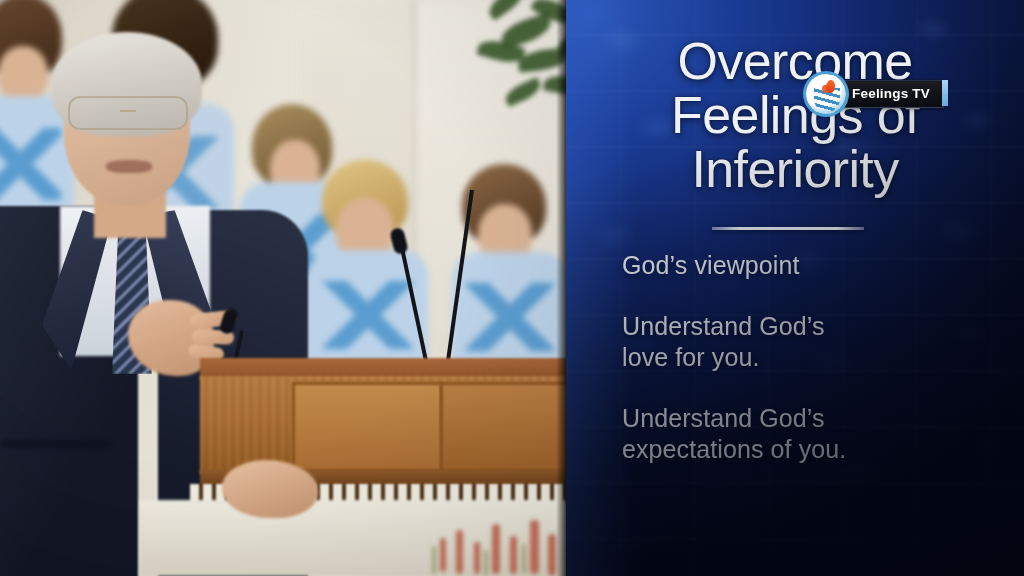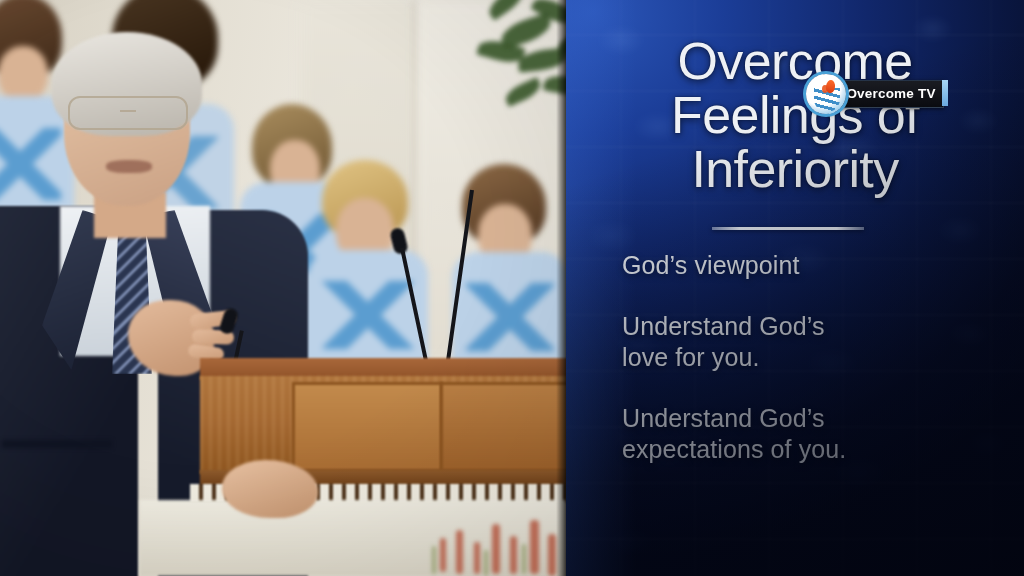--- a/index.html
+++ b/index.html
@@ -352,21 +352,21 @@
         <span>expectations of you.</span>
       </div>
     </div>
 
     <div class="slide-vig"></div>
   </div>
 
   <div class="wm">
     <div class="wm-tail"></div>
     <div class="wm-badge">
-      <div class="wm-badge-txt">Overcome TV</div>
+      <div class="wm-badge-txt">Feelings TV</div>
     </div>
     <div class="wm-bar"></div>
     <div class="wm-logo">
       <div class="wm-stripes"></div>
       <div class="wm-flame2"></div>
       <div class="wm-flame"></div>
     </div>
   </div>
 
 </div>

